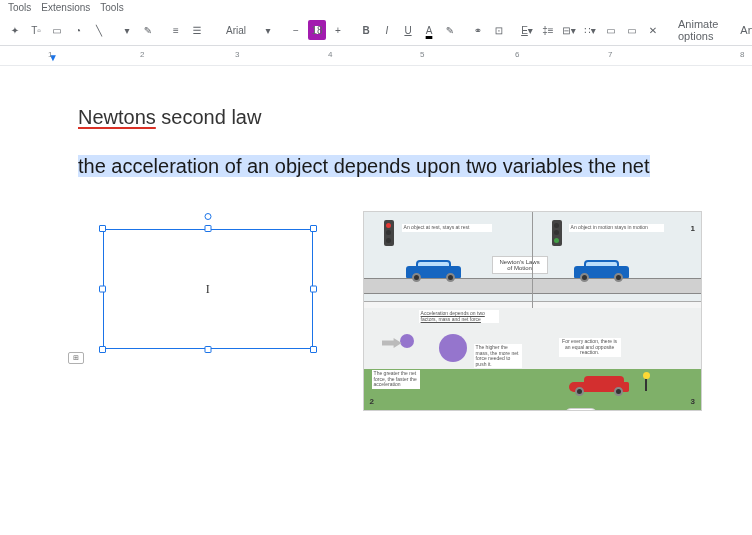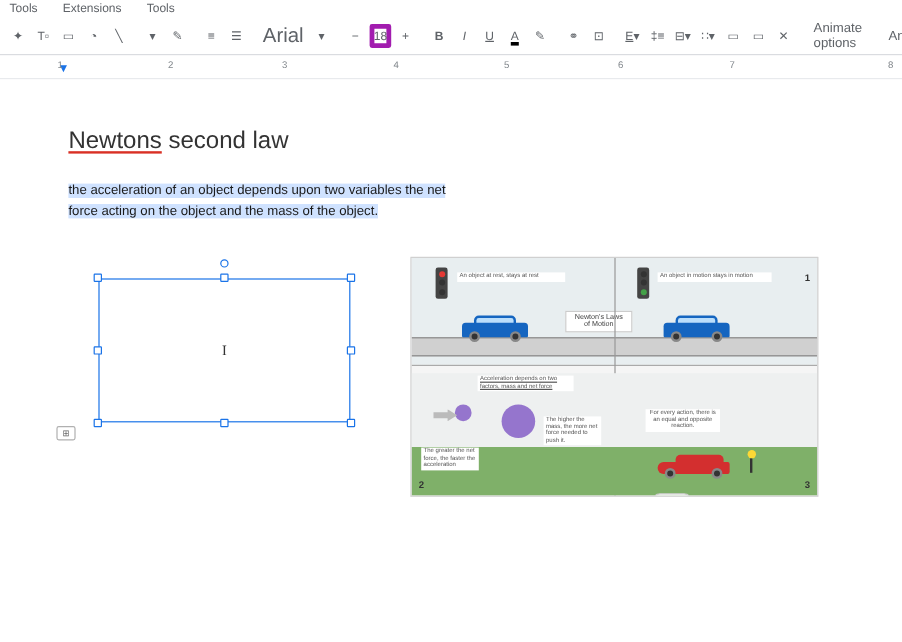--- a/index.html
+++ b/index.html
@@ -1,36 +1,36 @@
 <!DOCTYPE html>
 <html><head>
   <meta charset="utf-8">
   <style>
     * { margin: 0; padding: 0; box-sizing: border-box; }
     body { font-family: Arial, sans-serif; background: #fff; width: 752px; height: 535px; overflow: hidden; }
     
     
-    .menubar { display: flex; gap: 21px; padding: 2px 8px; font-size: 10px; color: #5f6368; }
+    .menubar { display: flex; gap: 10px; padding: 2px 8px; font-size: 10px; color: #5f6368; }
     .toolbar { display: flex; align-items: center; padding: 3px 6px; gap: 3px; border-bottom: 1px solid #dadce0; font-size: 10px; }
     .toolbar .btn { display: inline-flex; align-items: center; justify-content: center; min-width: 18px; height: 20px; color: #5f6368; cursor: pointer; border-radius: 2px; }
     .toolbar .sep { width: 1px; height: 16px; background: #dadce0; margin: 0 2px; }
-    .toolbar .fontname { min-width: 40px; font-size: 17px; }
-    .toolbar .fontsize { border: 4px solid #a21caf; padding: 1px 0; min-width: 18px; text-align: left; }
+    .toolbar .fontname { min-width: 40px; font-size: 10px; }
+    .toolbar .fontsize { border: 6px solid #a21caf; padding: 1px 0; min-width: 18px; text-align: left; }
     .toolbar .pill { padding: 0 6px; font-size: 11px; color: #5f6368; }
     
     
     .ruler { position: relative; height: 18px; border-bottom: 1px solid #e8eaed; font-size: 8px; color: #80868b; margin-top: 2px; }
     .ruler-mark { position: absolute; top: 2px; }
     .ruler-tab { position: absolute; color: #1a73e8; font-size: 10px; top: 4px; }
     
     
-    .doc { padding: 40px 50px 20px 57px; }
+    .doc { padding: 40px 50px 20px 78px; }
     .title { font-size: 20px; color: #333; margin-bottom: 22px; }
     .title .under { text-decoration: underline; text-decoration-color: #d93025; text-decoration-thickness: 2px; text-underline-offset: 3px; }
-    .body-text { font-size: 11px; line-height: 1.5; color: #1a1a1a; }
+    .body-text { font-size: 20px; line-height: 1.5; color: #1a1a1a; }
     .hl { background: #cfe2ff; }
     
     
     .content-row { display: flex; gap: 40px; margin-top: 30px; align-items: flex-start; }
     
     
     .shape-wrap { position: relative; width: 230px; height: 140px; margin-left: 15px; margin-top: 8px; }
     .shape { position: absolute; inset: 10px; border: 1px solid #1a73e8; background: #fff; }
     .handle { position: absolute; width: 7px; height: 7px; background: #fff; border: 1px solid #1a73e8; border-radius: 1px; }
     .h-nw { left: 6px; top: 6px; } .h-n { left: 50%; top: 6px; transform: translateX(-50%); } .h-ne { right: 6px; top: 6px; }
@@ -134,21 +134,20 @@
   <span class="ruler-mark" style="left:608px">7</span>
   <span class="ruler-mark" style="left:740px">8</span>
 </div>
 
 <div class="doc">
   <div class="title">
     <span class="under">Newtons</span><span> second law</span>
   </div>
   <div class="body-text">
     <span class="hl">the acceleration of an object depends upon two variables  the net</span><br>
-    <span class="hl">force acting on the object and the mass of the object.</span>
   </div>
 
   <div class="content-row">
     <div class="shape-wrap">
       <div class="shape"></div>
       <div class="rotate"></div>
       <div class="handle h-nw"></div>
       <div class="handle h-n"></div>
       <div class="handle h-ne"></div>
       <div class="handle h-w"></div>

